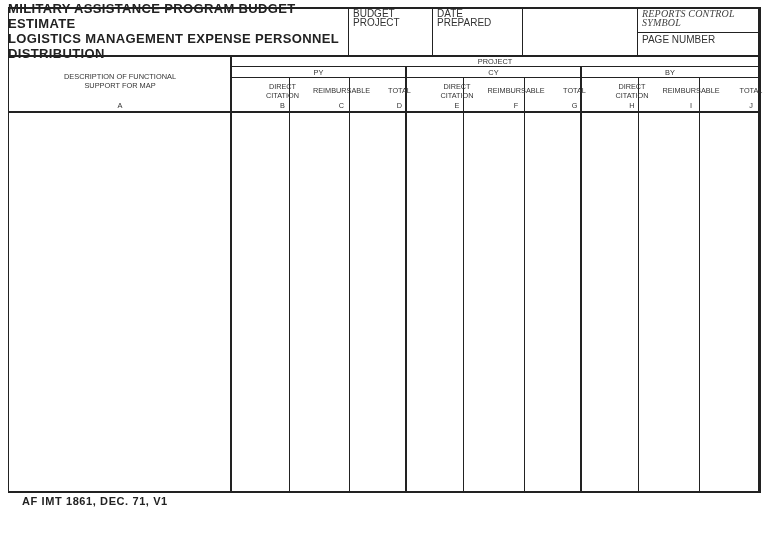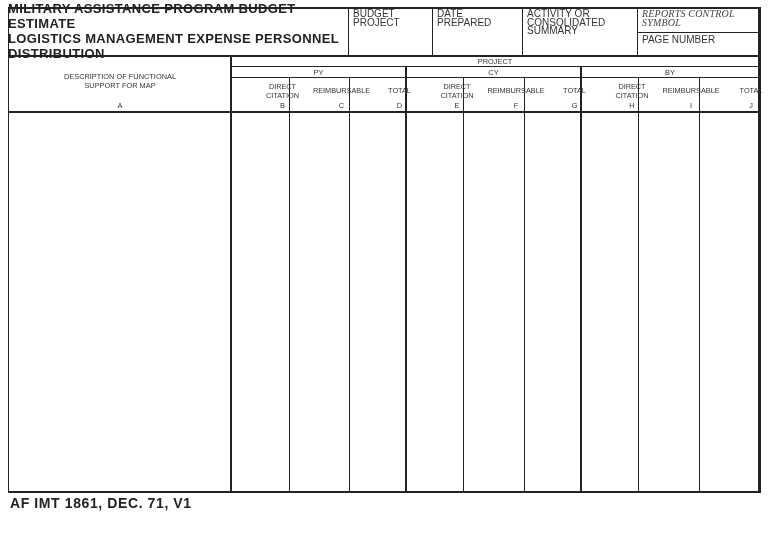--- a/index.html
+++ b/index.html
@@ -11,21 +11,21 @@
     .thick-v { border-left-width: 2px; }
     .title { left: 8px; top: 7px; width: 340px; height: 48px; display: flex; flex-direction: column;
              align-items: center; justify-content: center; font-weight: bold; font-size: 13px;
              letter-spacing: 0.35px; line-height: 15px; }
     .cell-label { font-size: 10px; color: #333; line-height: 8.5px; padding: 2px 4px; }
     .italic-serif { font-family: "Liberation Serif", serif; font-style: italic; font-size: 10px; letter-spacing: 0.2px; color: #444; }
     .hdr-text { font-size: 7.4px; color: #333; text-align: center; line-height: 9px; }
     .col-hdr { display: flex; flex-direction: column; align-items: center; justify-content: flex-start;
                font-size: 7.3px; color: #333; text-align: center; line-height: 9.2px; padding-top: 4px; margin-left: 22px; }
     .col-hdr .letter { position: absolute; bottom: 1px; left: 0; right: 0; text-align: center; font-size: 7.3px; }
-    .footer { left: 10px; top: 495px; font-weight: bold; font-size: 14px; letter-spacing: 0.6px; color: #222; }
+    .footer { left: 22px; top: 495px; font-weight: bold; font-size: 11px; letter-spacing: 0.6px; color: #222; }
     .data-cell { position: absolute; box-sizing: border-box; }
   </style>
 </head>
 <body>
 
 <div class="line-h" style="left:8px; top:7px; width:752px; border-top-width:2px;"></div>
 <div class="line-h" style="left:8px; top:55px; width:752px; border-top-width:2px;"></div>
 <div class="line-h" style="left:8px; top:491px; width:752px; border-top-width:2px;"></div>
 <div class="line-v" style="left:8px; top:7px; height:486px;"></div>
 <div class="line-v" style="left:758px; top:7px; height:486px; border-left-width:3px;"></div>
@@ -43,21 +43,20 @@
 
 <div class="abs" style="left:349px; top:8px; width:83px; height:47px;">
   <div class="cell-label">BUDGET PROJECT</div>
   <div class="cell-label"></div>
 </div>
 <div class="abs" style="left:433px; top:8px; width:89px; height:47px;">
   <div class="cell-label">DATE PREPARED</div>
   <div class="cell-label"></div>
 </div>
 <div class="abs" style="left:523px; top:8px; width:114px; height:47px;">
-  <div class="cell-label">ACTIVITY OR CONSOLIDATED SUMMARY</div>
   <div class="cell-label"></div>
 </div>
 <div class="abs" style="left:638px; top:8px; width:120px; height:24px;">
   <div class="cell-label italic-serif">REPORTS CONTROL SYMBOL</div>
   <div class="cell-label"></div>
 </div>
 <div class="abs" style="left:638px; top:33px; width:120px; height:22px;">
   <div class="cell-label" style="padding-top:3px;">PAGE NUMBER</div>
   <div class="cell-label"></div>
 </div>

